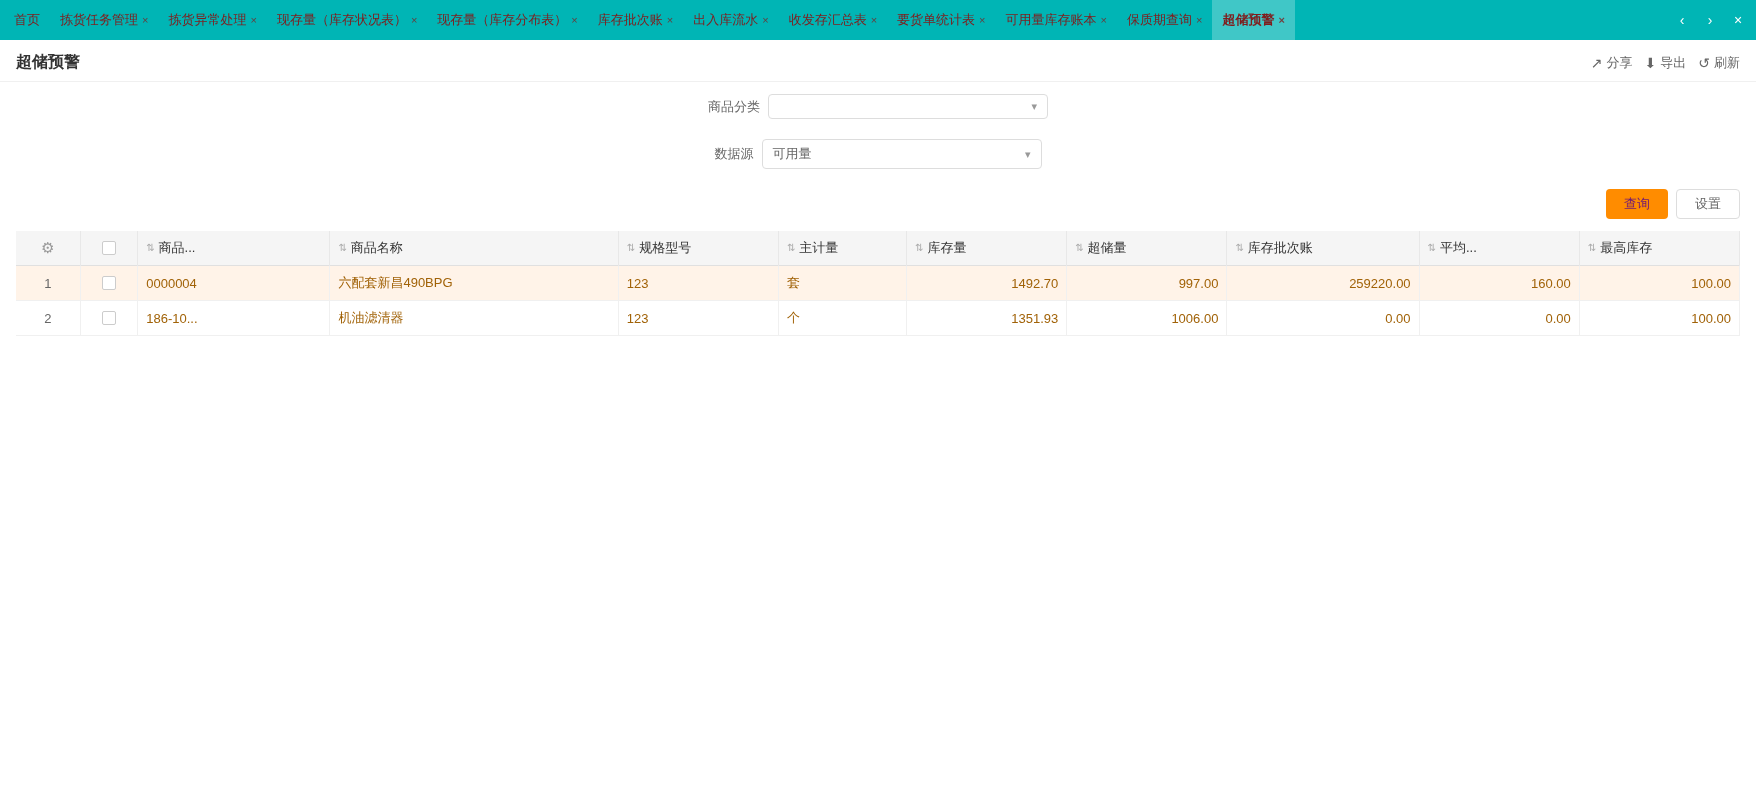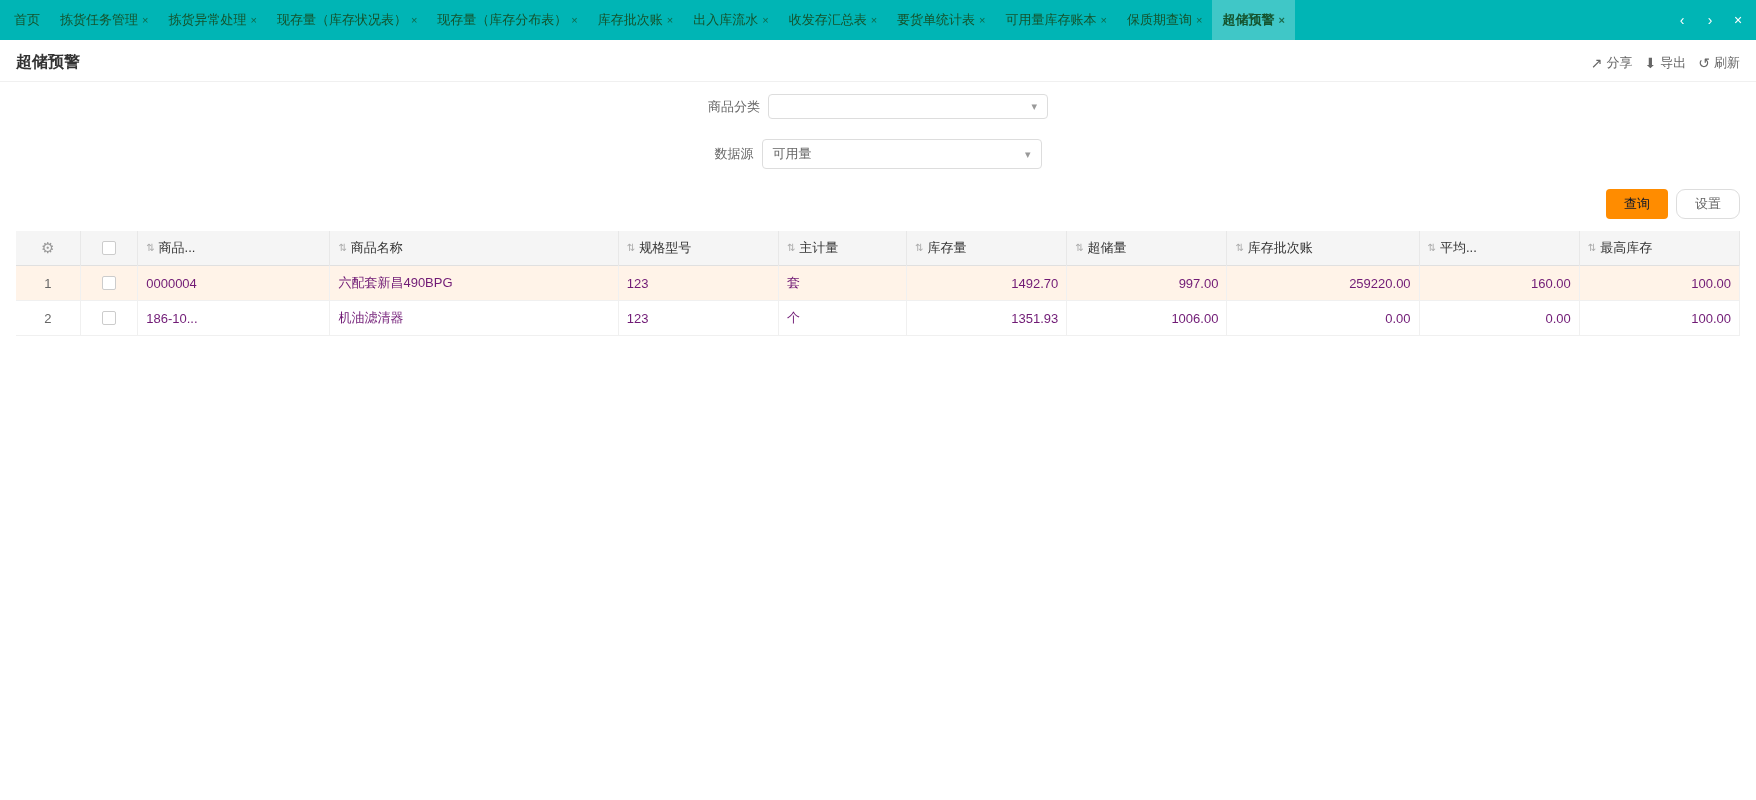--- a/index.html
+++ b/index.html
@@ -12,21 +12,21 @@
       background: #00b5b5;
       height: 40px;
       padding: 0 4px;
       overflow: hidden;
     }
     .top-nav .nav-item {
       display: flex;
       align-items: center;
       height: 40px;
       padding: 0 10px;
-      color: #14532d;
+      color: #7f1d1d;
       white-space: nowrap;
       cursor: pointer;
       font-size: 13px;
       flex-shrink: 0;
     }
     .top-nav .nav-item.active { background: rgba(255,255,255,0.25); font-weight: bold; }
     .nav-close {
       margin-left: 4px;
       font-size: 11px;
       opacity: 0.8;
@@ -109,32 +109,32 @@
     }
     .filter-select-arrow { color: #999; font-size: 11px; }
 
     .filter-buttons {
       margin-left: auto;
       display: flex;
       gap: 8px;
     }
     .btn-query {
       background: #ff8c00;
-      color: #0f172a;
+      color: #701a75;
       border: none;
       border-radius: 4px;
       padding: 6px 18px;
       cursor: pointer;
       font-size: 13px;
     }
     .btn-settings {
       background: #fff;
       color: #666;
       border: 1px solid #ddd;
-      border-radius: 9px;
+      border-radius: 4px;
       padding: 4px 18px;
       cursor: pointer;
       font-size: 13px;
     }
 
     
     .table-container {
       padding: 0 16px;
     }
     table {
@@ -164,21 +164,21 @@
     .sort-icon { color: #aaa; font-size: 10px; display: flex; flex-direction: column; line-height: 1; }
 
     tbody tr {
       border-bottom: 1px solid #f0f0f0;
     }
     tbody tr.row-highlight { background: #fff3e8; }
 
     tbody td {
       padding: 8px 8px;
       font-size: 13px;
-      color: #701a75;
+      color: #a16207;
       border-right: 1px solid #f0f0f0;
       white-space: nowrap;
       overflow: hidden;
     }
     .col-index { width: 50px; text-align: center; color: #666; }
     .col-checkbox { width: 36px; text-align: center; }
     .col-settings { width: 40px; text-align: center; }
     .col-code { width: 120px; }
     .col-name { width: 180px; }
     .col-spec { width: 100px; }

